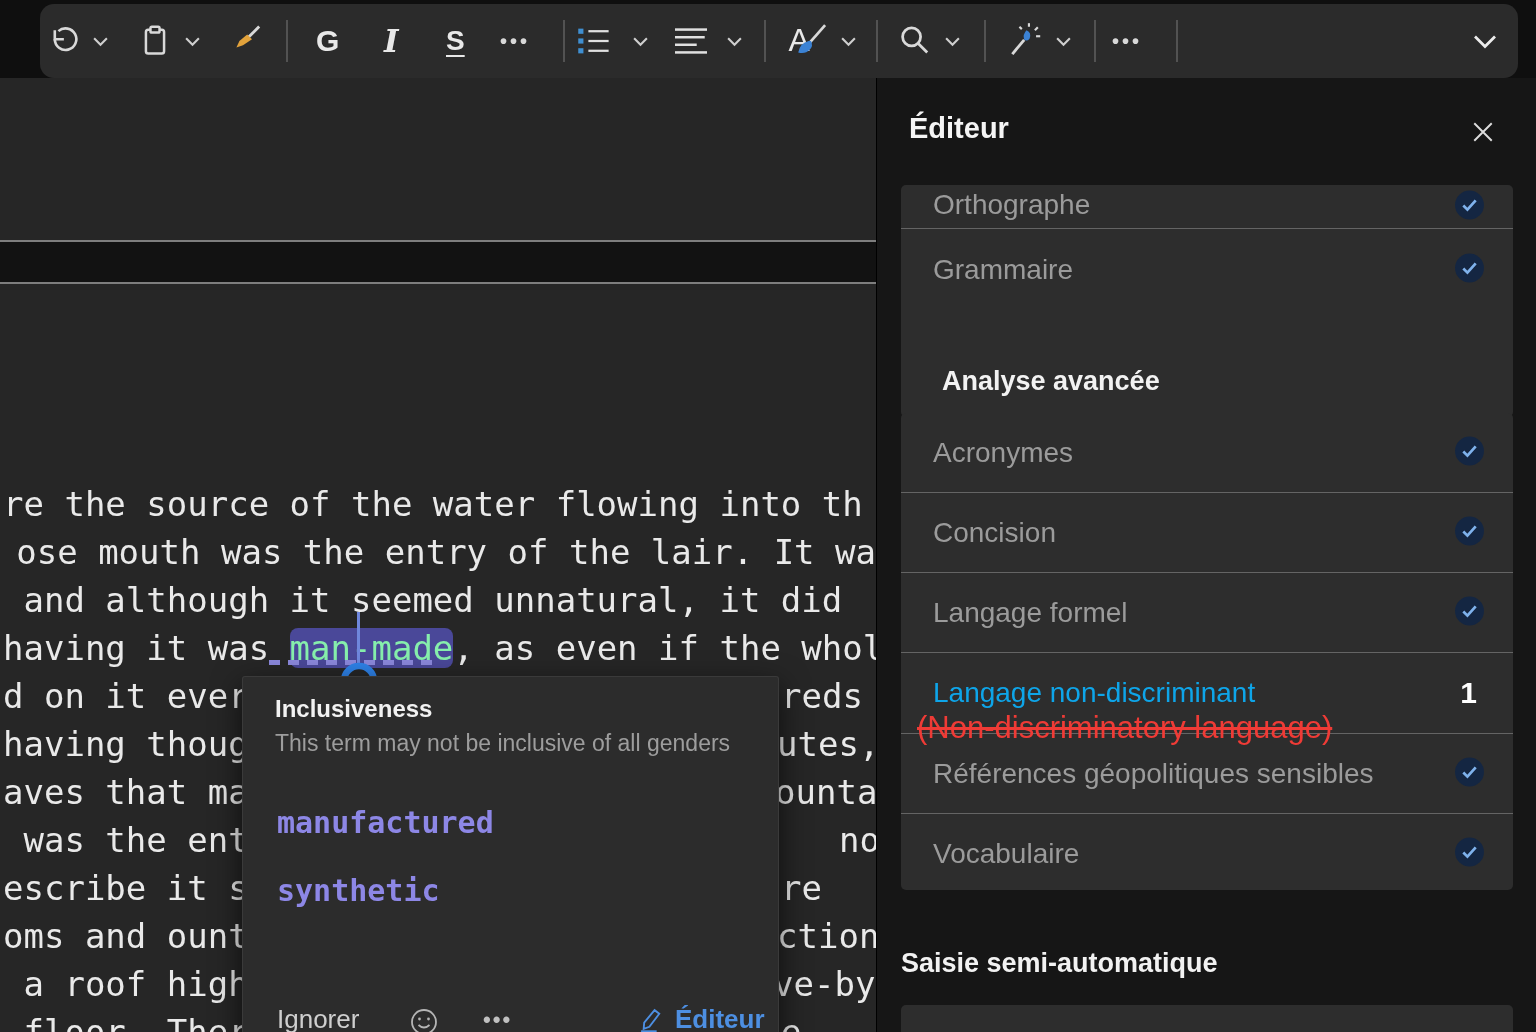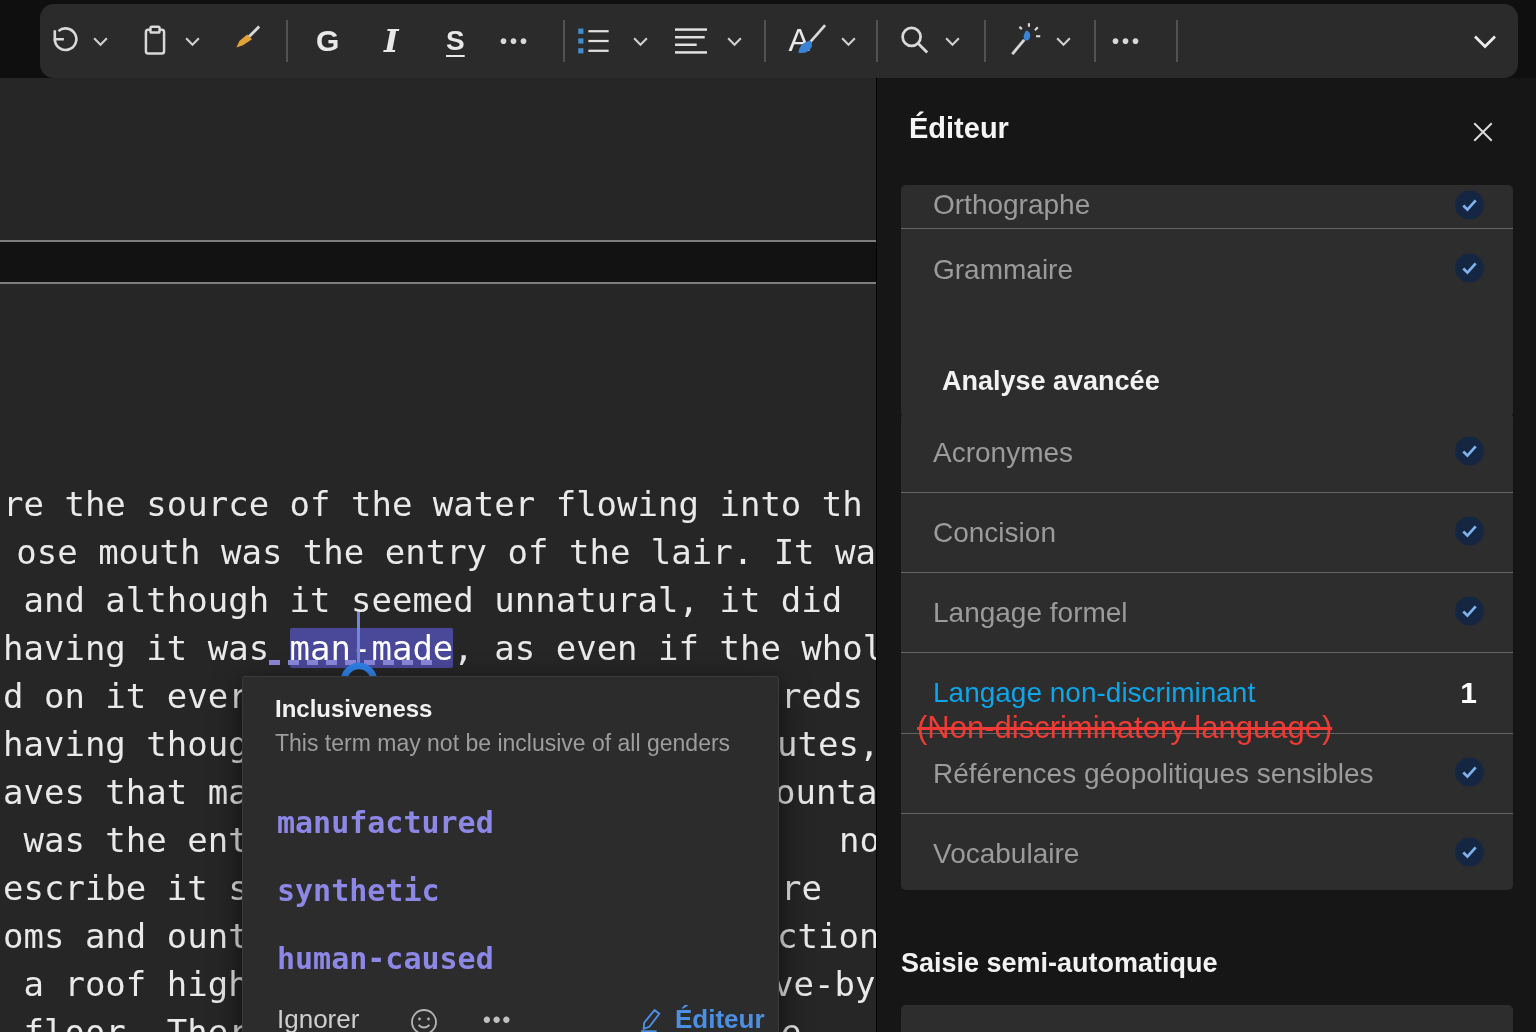--- a/index.html
+++ b/index.html
@@ -15,21 +15,21 @@
   .tletter.ul{font-weight:600;font-size:28px;text-decoration:underline;text-underline-offset:5px;}
   .tdots{color:#d8d8d8;font-size:20px;letter-spacing:3px;font-weight:700;}
   svg.icon{display:block;}
   
   .docarea{position:absolute;left:0;top:78px;width:876px;height:954px;background:#262626;overflow:hidden;}
   .pagegap{position:absolute;left:0;top:162px;width:876px;height:40px;background:#121212;
            border-top:2px solid #7e7e7e;border-bottom:2px solid #7e7e7e;}
   .docline{position:absolute;left:3px;width:873px;height:48px;white-space:pre;
            font-family:"DejaVu Sans Mono",monospace;font-size:34px;line-height:48px;color:#e9e9e9;}
   .frag-right{position:absolute;top:0;}
-  .hl{background:#4a4899;color:#ffffff;border-radius:2px;}
+  .hl{background:#4a4899;color:#86efac;border-radius:8px;}
   .hl-dashes{position:absolute;left:269px;top:582px;width:170px;height:5px;
              background:repeating-linear-gradient(90deg,#8b88dc 0 11px,transparent 11px 19px);}
   .caret{position:absolute;left:357px;top:534px;width:3px;height:52px;background:#6f87dd;}
   .arc{position:absolute;left:340px;top:580px;}
   
   .popup{position:absolute;left:242px;top:676px;width:535px;height:380px;background:#2c2c2c;
          border:1px solid rgba(255,255,255,0.07);border-radius:3px;box-shadow:0 10px 30px rgba(0,0,0,0.65);}
   .pp-title{position:absolute;left:32px;top:18px;color:#f2f2f2;font-size:24px;font-weight:700;}
   .pp-sub{position:absolute;left:32px;top:53px;color:#9d9d9d;font-size:23px;}
   .pp-sug{position:absolute;left:34px;color:#8d87e6;font-size:30px;font-weight:600;
@@ -231,21 +231,20 @@
         <path d="M4 23 A 15 15 0 0 1 34 23" stroke="#2e82e8" stroke-width="6.5"></path>
       </svg>
   </div>
 
   <div class="popup">
     <div class="pp-title">Inclusiveness</div>
     <div class="pp-sub">This term may not be inclusive of all genders</div>
 
     <div class="pp-sug" style="top:128px;">manufactured</div>
     <div class="pp-sug" style="top:196px;">synthetic</div>
-    <div class="pp-sug" style="top:264px;">human-caused</div>
 
     <div class="pp-ignore">Ignorer</div>
 
     <svg class="pp-smiley" width="30" height="30" viewBox="0 0 30 30" fill="none" stroke="#b5b5b5" stroke-width="1.8">
         <circle cx="15" cy="15" r="12"></circle>
         <circle cx="10.5" cy="12" r="1.4" fill="#b5b5b5" stroke="none"></circle>
         <circle cx="19.5" cy="12" r="1.4" fill="#b5b5b5" stroke="none"></circle>
         <path d="M9.5 18 q5.5 5 11 0"></path>
       </svg>
 

